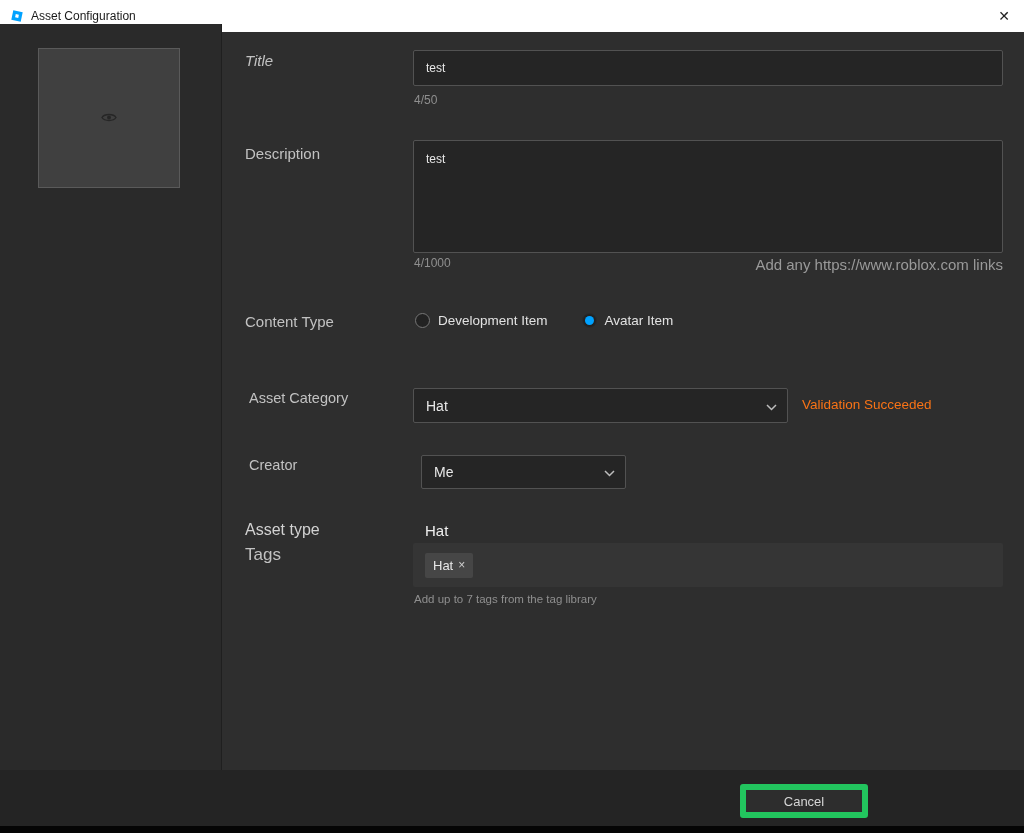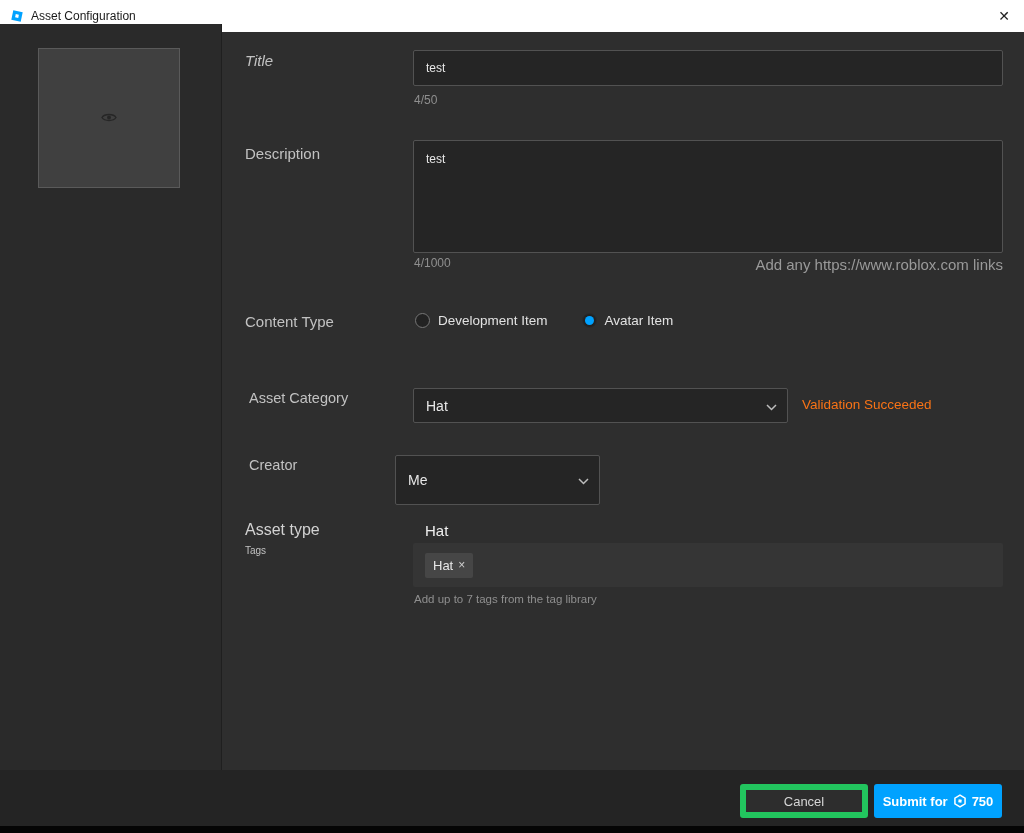--- a/index.html
+++ b/index.html
@@ -143,53 +143,43 @@
       <span class="dd-value">Hat</span>
       <span>
         <svg width="11" height="7" viewBox="0 0 11 7">
             <polyline points="1,1 5.5,5.5 10,1" fill="none" stroke="#bdbdbd" stroke-width="1.5"></polyline>
           </svg>
       </span>
     </div>
     <div class="status-ok" style="left:579px; top:373px; color:#f97316;">Validation Succeeded</div>
 
     <div class="field-label" style="left:26px; top:433px; font-size:14.5px;">Creator</div>
-    <div class="dropdown" style="left:172px; top:431px; width:205px; height:50px;">
+    <div class="dropdown" style="left:198px; top:431px; width:205px; height:34px;">
       <span class="dd-value">Me</span>
       <span>
         <svg width="11" height="7" viewBox="0 0 11 7">
             <polyline points="1,1 5.5,5.5 10,1" fill="none" stroke="#bdbdbd" stroke-width="1.5"></polyline>
           </svg>
       </span>
     </div>
 
     <div class="field-label" style="left:22px; top:497px; font-size:16px; color:#d2d2d2;">Asset type</div>
     <div class="asset-type-value" style="left:202px; top:498px;">Hat</div>
 
-    <div class="field-label" style="left:22px; top:521px; font-size:10px;">Tags</div>
+    <div class="field-label" style="left:22px; top:521px; font-size:17px;">Tags</div>
     <div class="tags-field">
       <span class="tag-chip">
         <span>Hat</span>
         <span class="chip-x">×</span>
       </span>
     </div>
     <div class="muted" style="left:191px; top:569px; font-size:11.5px;">Add up to 7 tags from the tag library</div>
 
   </div>
 
   <div class="footer">
     <div class="btn btn-cancel">
       <span>Cancel</span>
     </div>
-    <div class="btn btn-submit">
-      <span>Submit for</span>
-      <span style="display:flex;align-items:center;">
-        <svg width="14" height="14" viewBox="0 0 24 24">
-          <path d="M12 2 L20.7 7 V17 L12 22 L3.3 17 V7 Z" fill="none" stroke="#ffffff" stroke-width="2.6"></path>
-          <rect x="9.3" y="9.3" width="5.4" height="5.4" fill="#ffffff" transform="rotate(8 12 12)"></rect>
-        </svg>
-      </span>
-      <span>750</span>
-    </div>
   </div>
   <div class="bottom-strip"></div>
 
 </div>
 
 </body></html>

